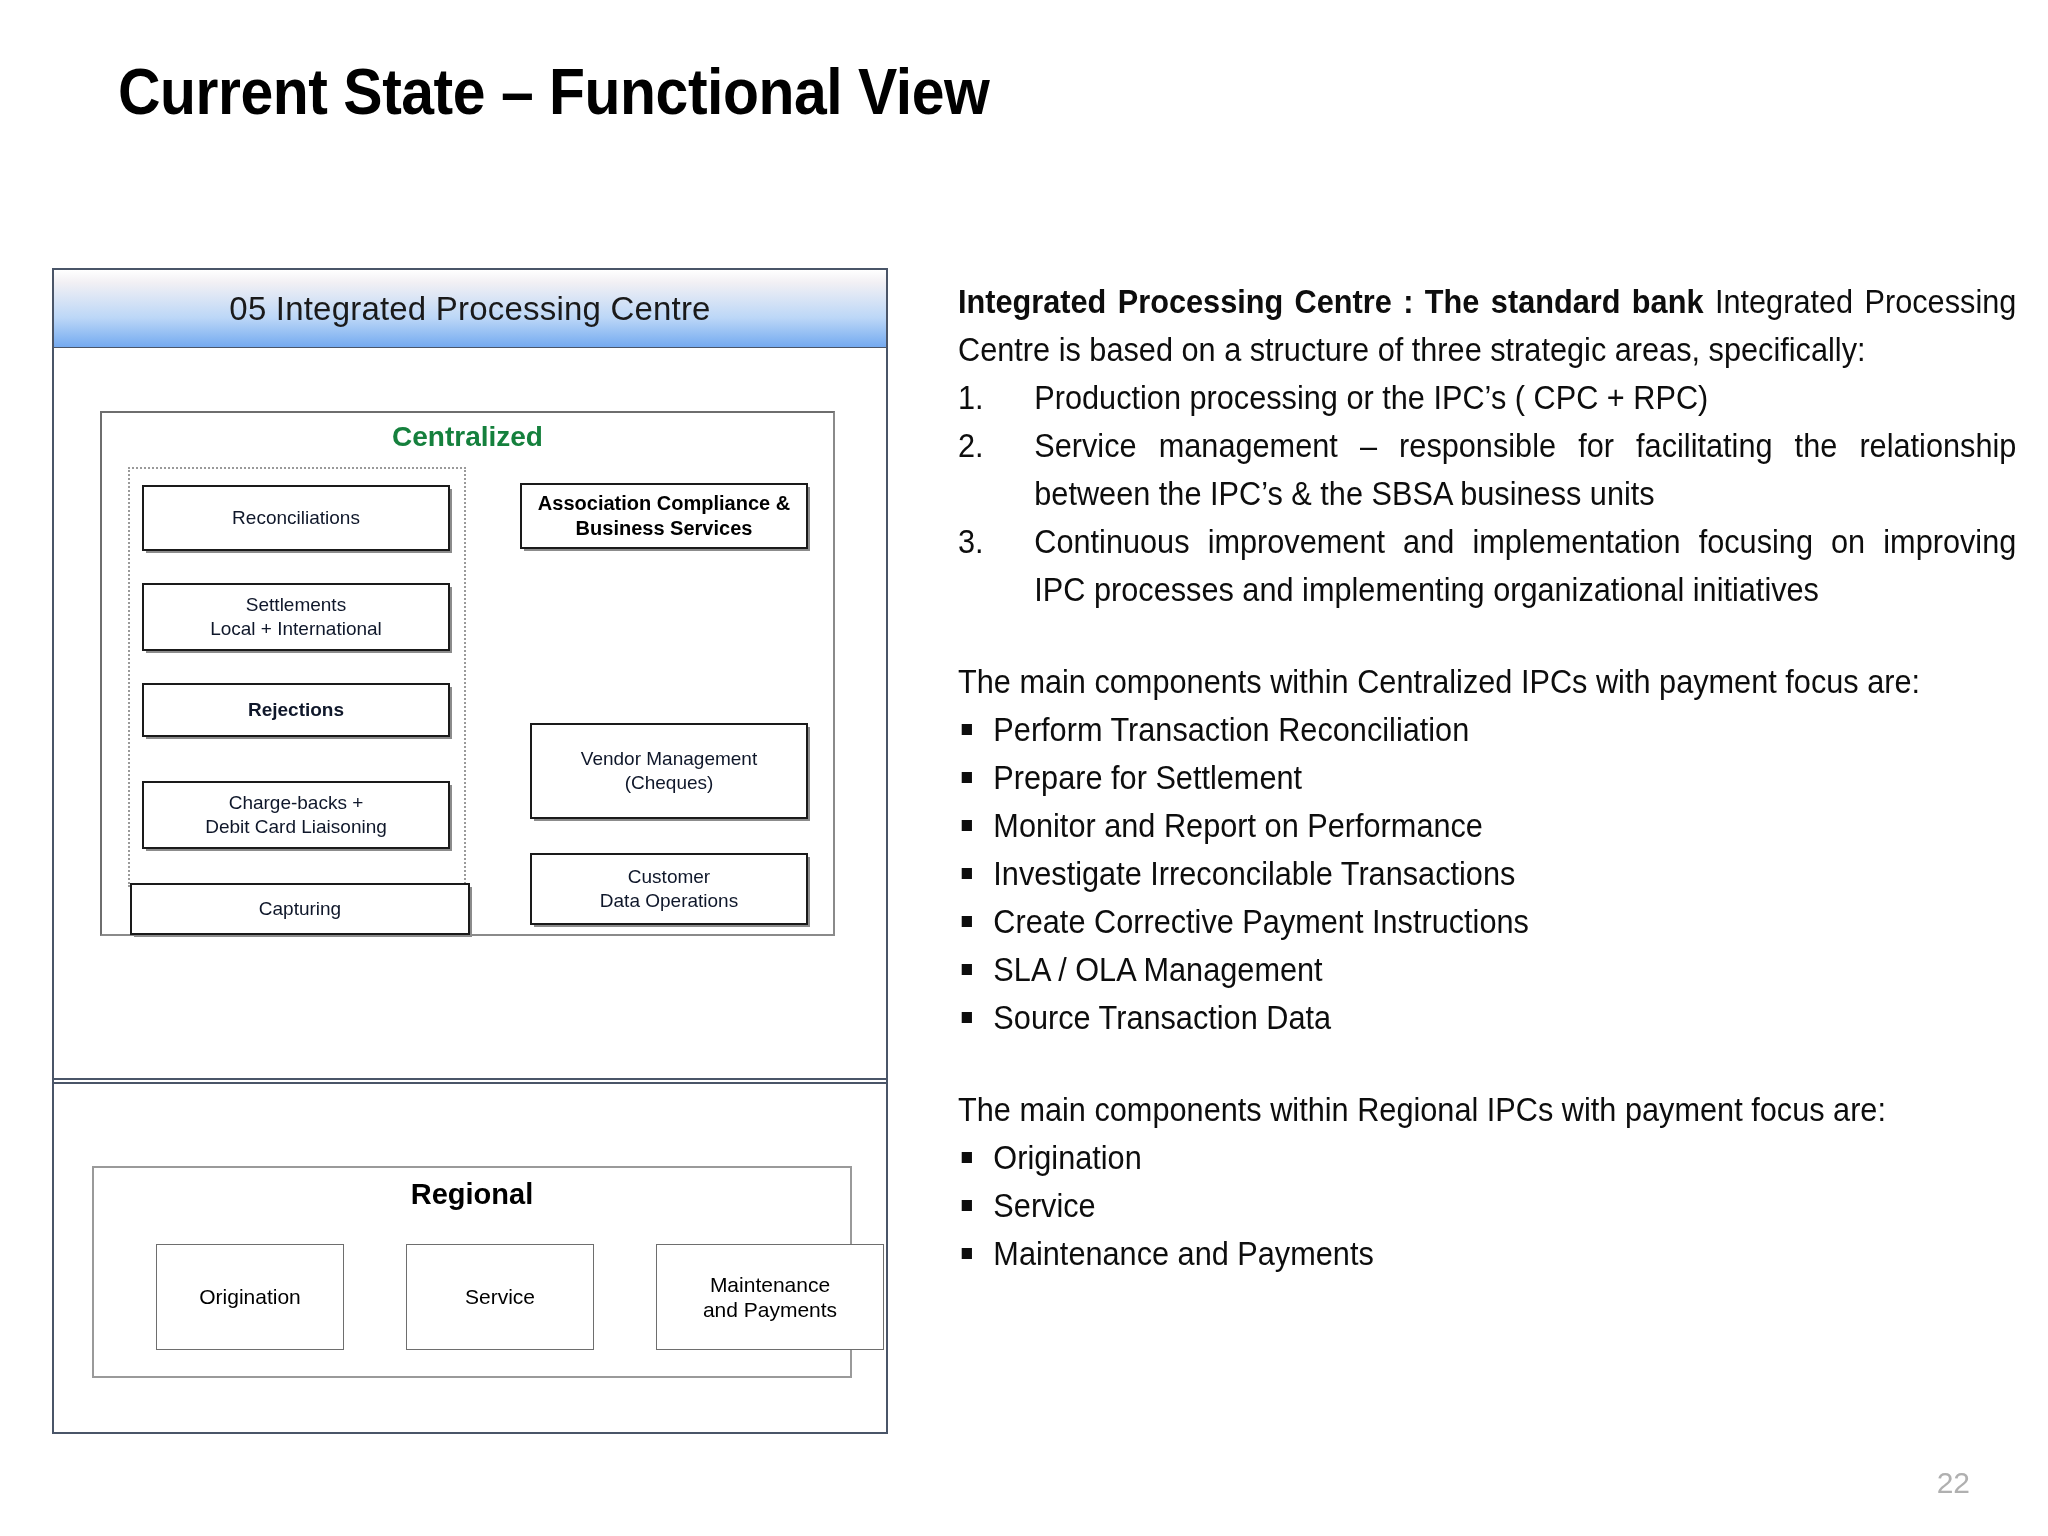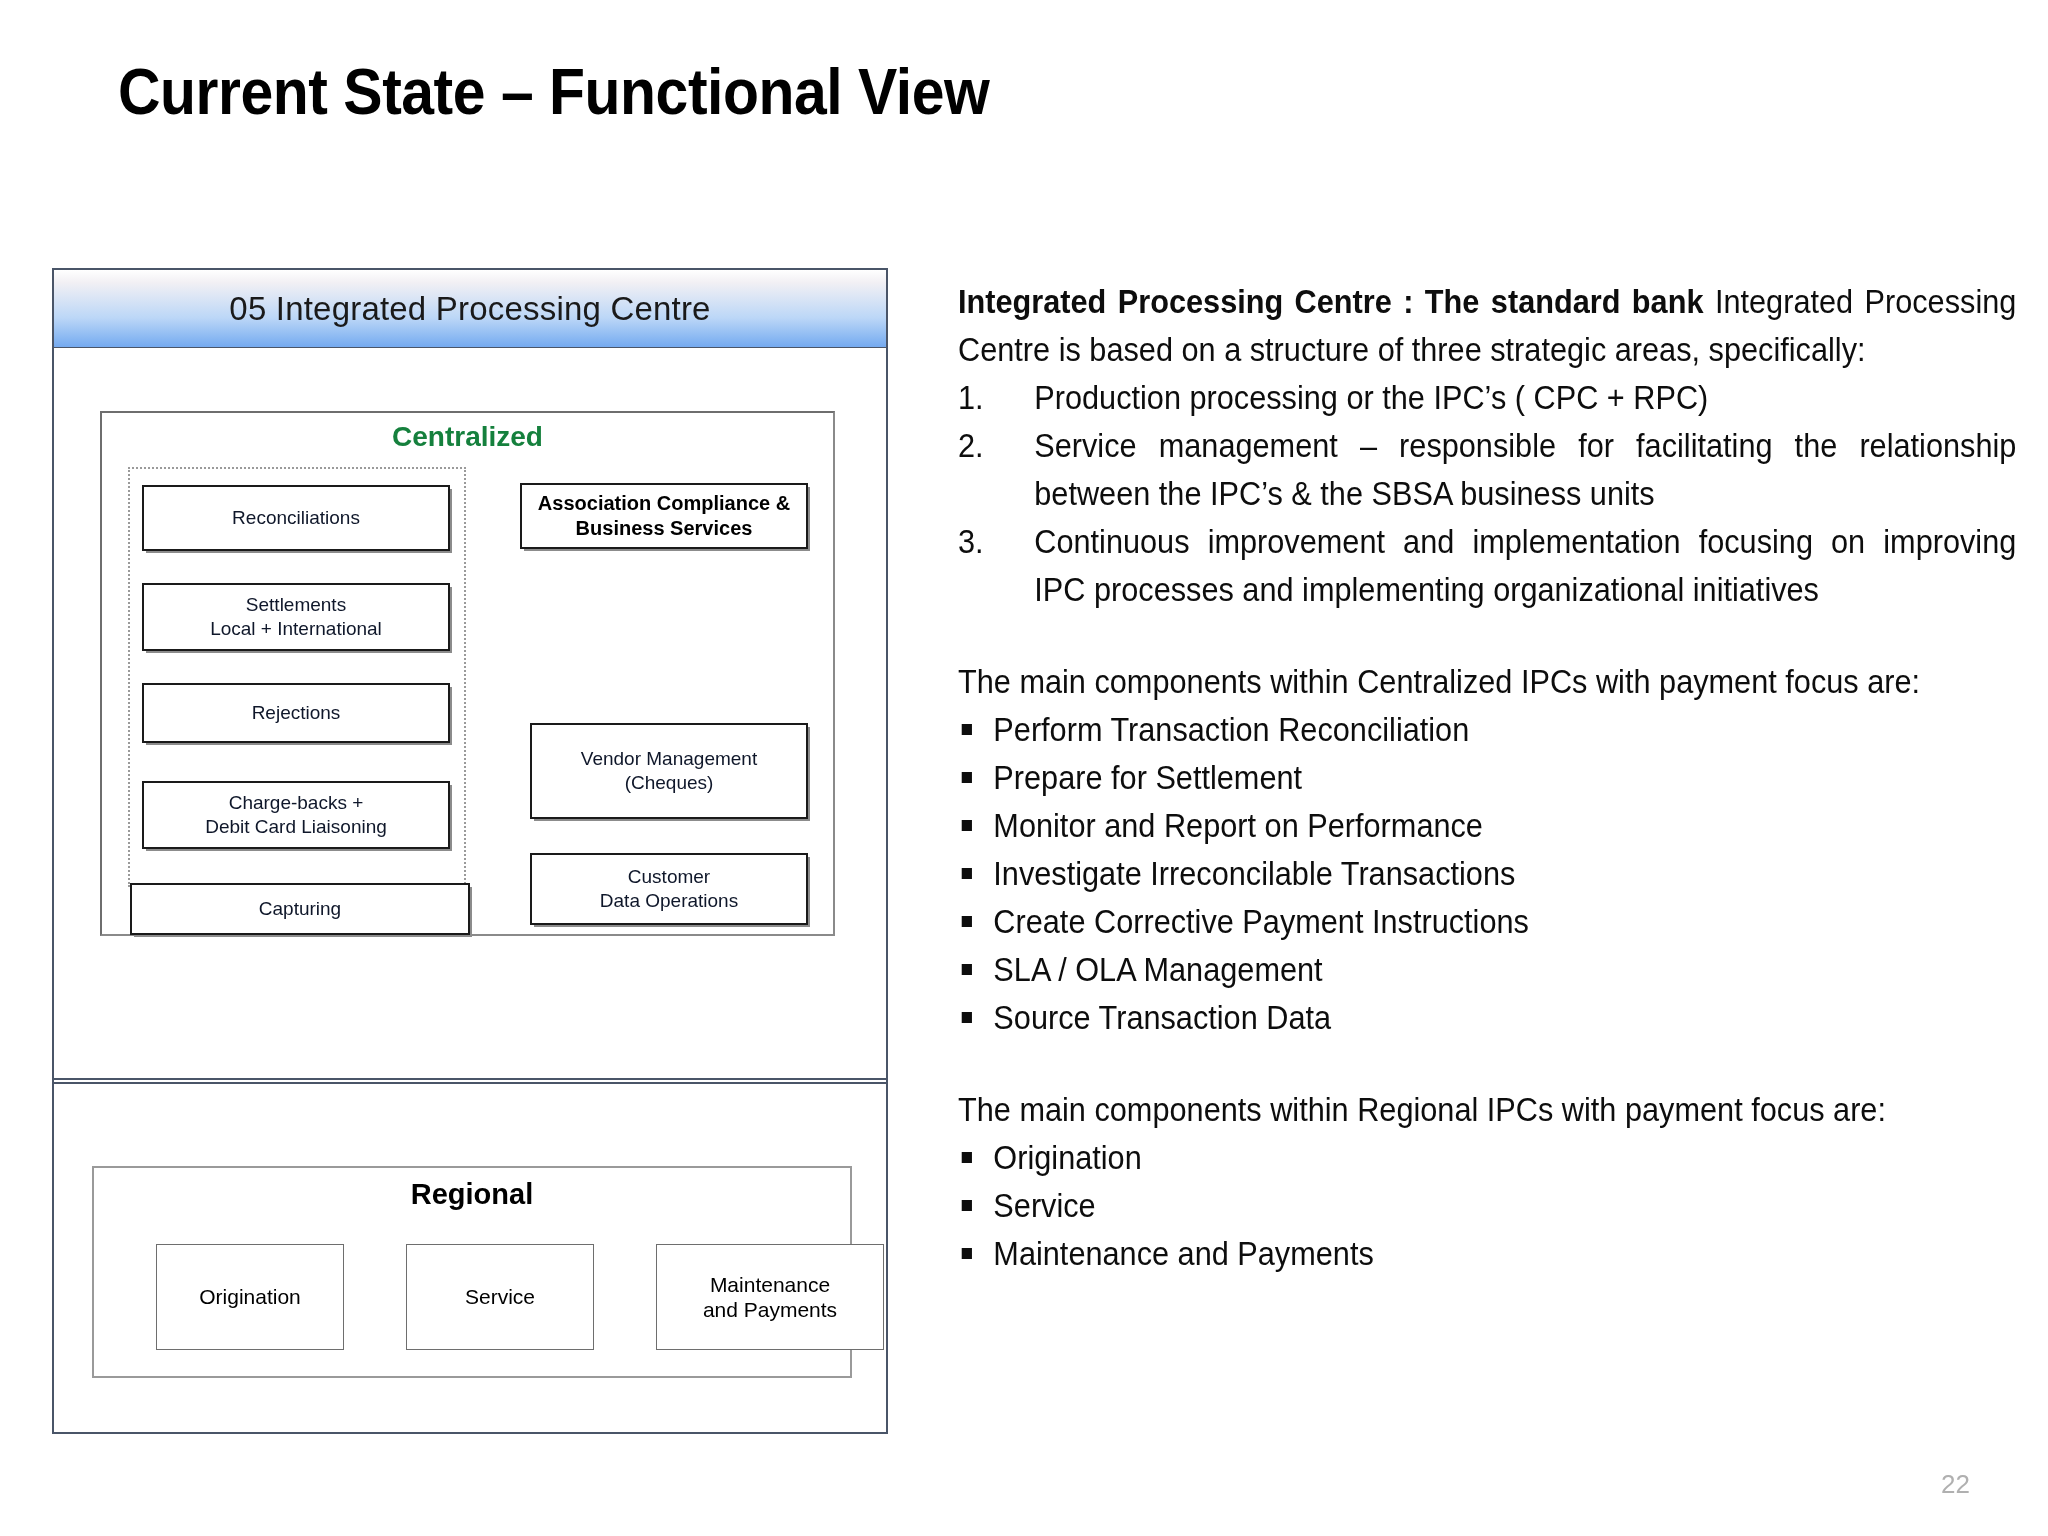--- a/index.html
+++ b/index.html
@@ -85,21 +85,21 @@
     font-family: "Liberation Sans", sans-serif;
     font-size: 19px;
     line-height: 1.25;
     padding: 2px 6px;
   }
   .proc-box.bold-black { color: #000; font-weight: bold; font-size: 20px; }
 
   
   #box-reconciliations { left: 40px;  top: 72px;  width: 308px; height: 66px; }
   #box-settlements     { left: 40px;  top: 170px; width: 308px; height: 68px; }
-  #box-rejections      { left: 40px;  top: 270px; width: 308px; height: 60px; }
+  #box-rejections      { left: 40px;  top: 270px; width: 308px; height: 54px; font-weight: bold; }
   #box-chargebacks     { left: 40px;  top: 368px; width: 308px; height: 68px; }
   #box-capturing       { left: 28px;  top: 470px; width: 340px; height: 52px; }
 
   
   #box-association     { left: 418px; top: 70px;  width: 288px; height: 66px; }
   #box-integrated-ops  { left: 428px; top: 180px; width: 278px; height: 96px; }
   #box-vendor-mgmt     { left: 428px; top: 310px; width: 278px; height: 96px; }
   #box-customer-data   { left: 428px; top: 440px; width: 278px; height: 72px; }
 
   
@@ -196,21 +196,21 @@
   ul.sqbul > li .bullet {
     position: absolute; left: 4px; top: 18px;
     width: 11px; height: 11px;
     background: #0d0d0d;
   }
   .spacer { height: 44px; }
 
   #page-number {
     position: absolute;
     right: 78px; bottom: 36px;
-    font-size: 26px;
+    font-size: 30px;
     color: #b0b0b0;
   }
 </style>
 </head>
 <body>
 
 <div id="slide">
 
   <div id="slide-title">Current State – Functional View</div>
 

